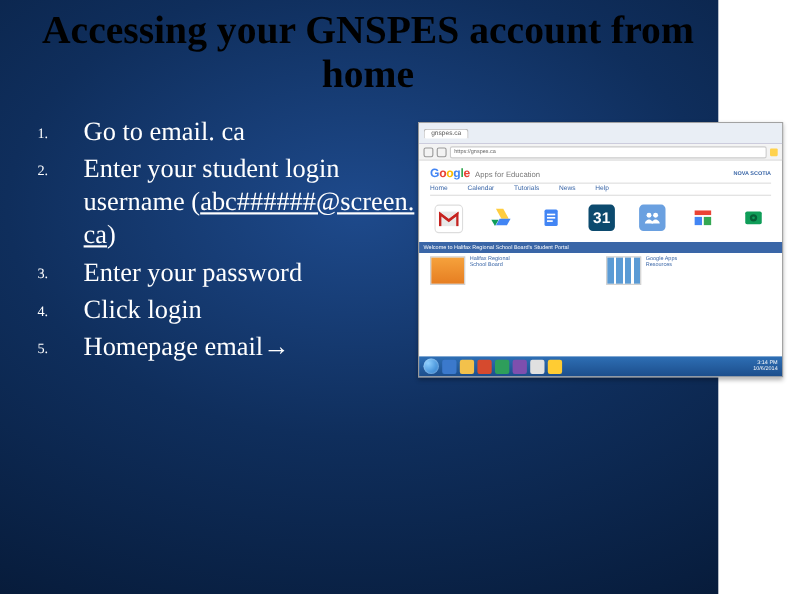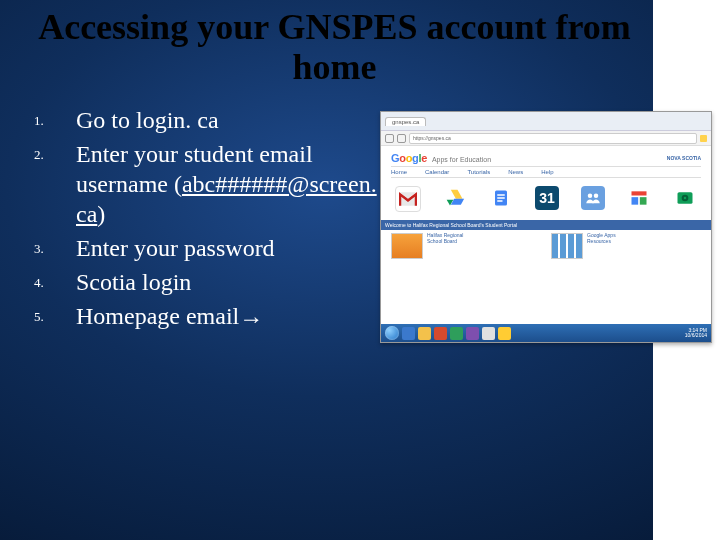--- a/index.html
+++ b/index.html
@@ -251,26 +251,26 @@
 <body>
 
 <div class="slide">
 
   <h1 class="title">Accessing your GNSPES account from home</h1>
 
   <div class="body-row">
 
     <div class="list-col">
       <ol class="steps">
-        <li><span>Go to login. ca</span></li>
+        <li><span>Go to email. ca</span></li>
         <li>
-          <span>Enter your student email username </span><span class="paren">(</span><span class="email-example">abc######@screen. ca</span><span class="paren">)</span>
+          <span>Enter your student login username </span><span class="paren">(</span><span class="email-example">abc######@screen. ca</span><span class="paren">)</span>
         </li>
         <li><span>Enter your password</span></li>
-        <li><span>Scotia login</span></li>
+        <li><span>Click login</span></li>
         <li><span>Homepage email</span><span class="arrow">→</span></li>
       </ol>
     </div>
 
     <div class="img-col">
       <div class="shot">
 
         <div class="shot-top">
           <div class="shot-tab">gnspes.ca</div>
         </div>

